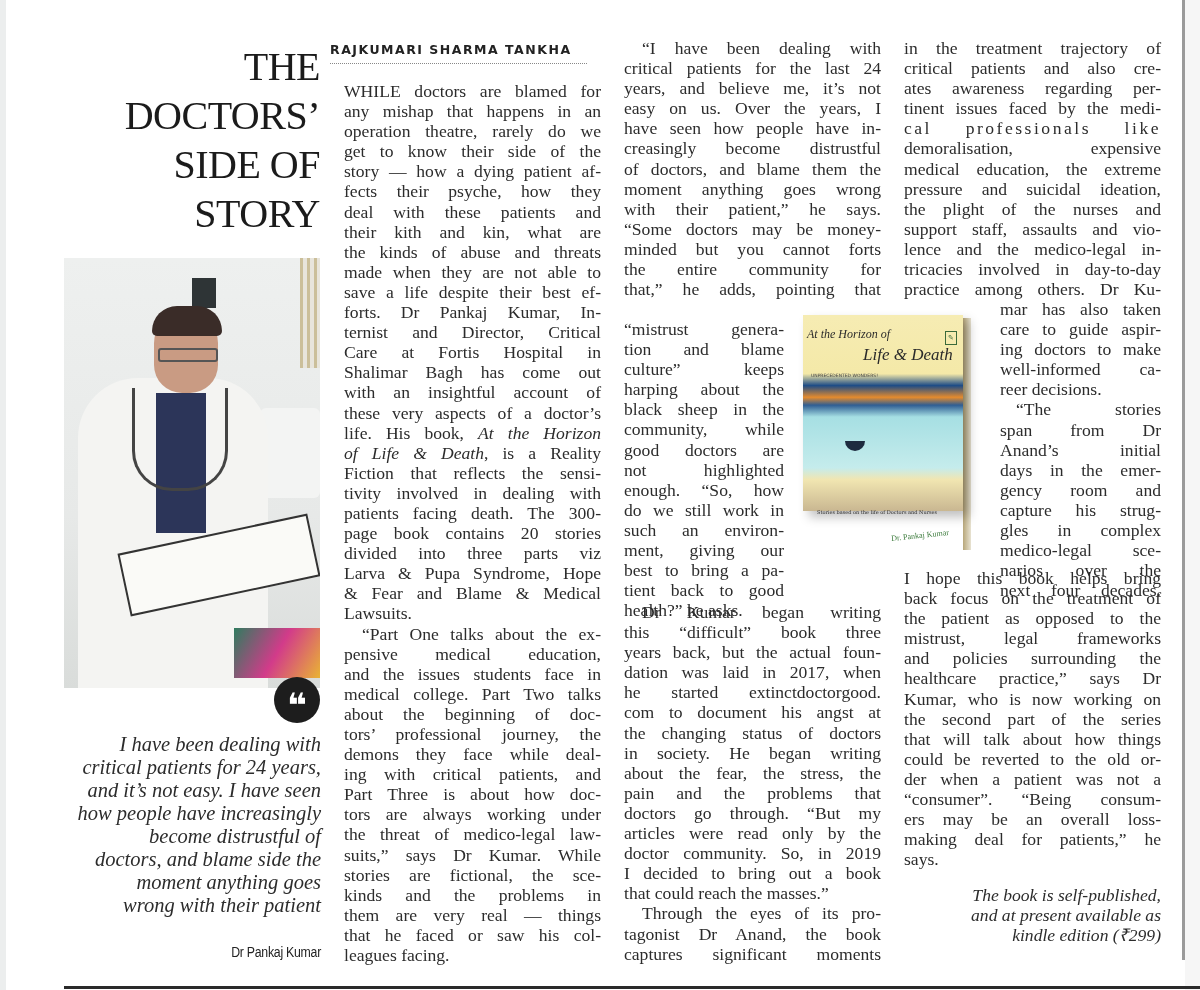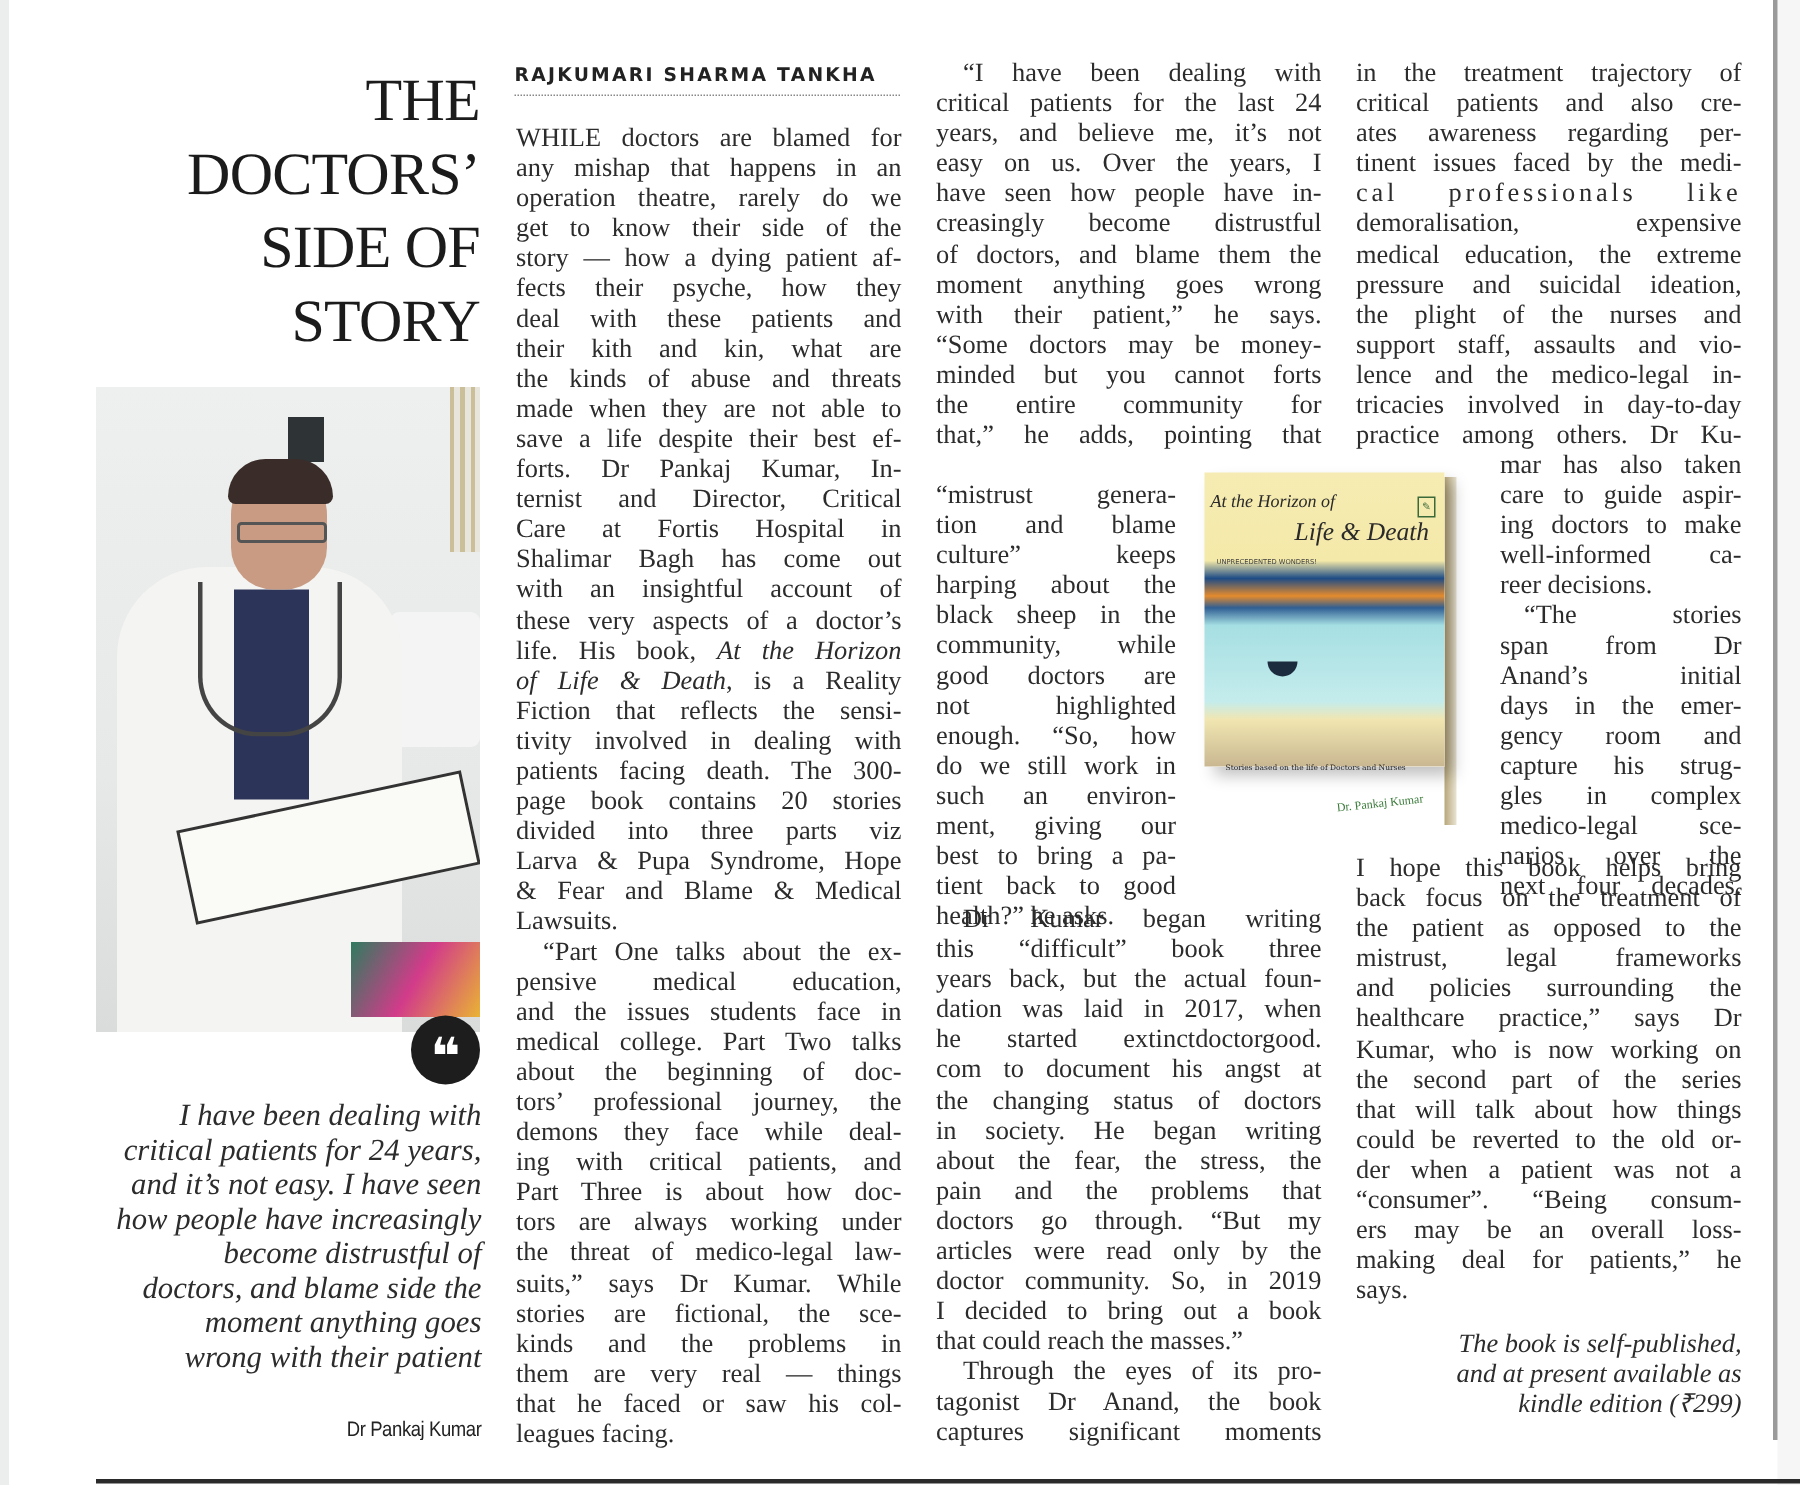--- a/index.html
+++ b/index.html
@@ -53,21 +53,21 @@
   }
   .pull-quote div { white-space:nowrap; }
   .pull-attrib {
     position:absolute; left:120px; top:944px; width:201px; text-align:right;
     font-family:"Liberation Sans", sans-serif; font-size:14px; color:#222; letter-spacing:-0.3px;
     transform:scaleX(0.88); transform-origin:right;
   }
 
   
   .byline {
-    position:absolute; left:343px; top:42px; width:257px;
+    position:absolute; left:330px; top:42px; width:257px;
     font-family:"DejaVu Sans", sans-serif; font-weight:bold; font-size:12.5px; letter-spacing:1.5px;
     color:#222; padding-bottom:6px; border-bottom:1px dotted #888;
   }
 
   
   .col {
     position:absolute; font-family:"Liberation Serif", serif; font-size:17.6px; line-height:20.1px;
     color:#2c2c2c;
   }
   .col .ln { white-space:nowrap; display:block; text-align:justify; text-align-last:justify; }

